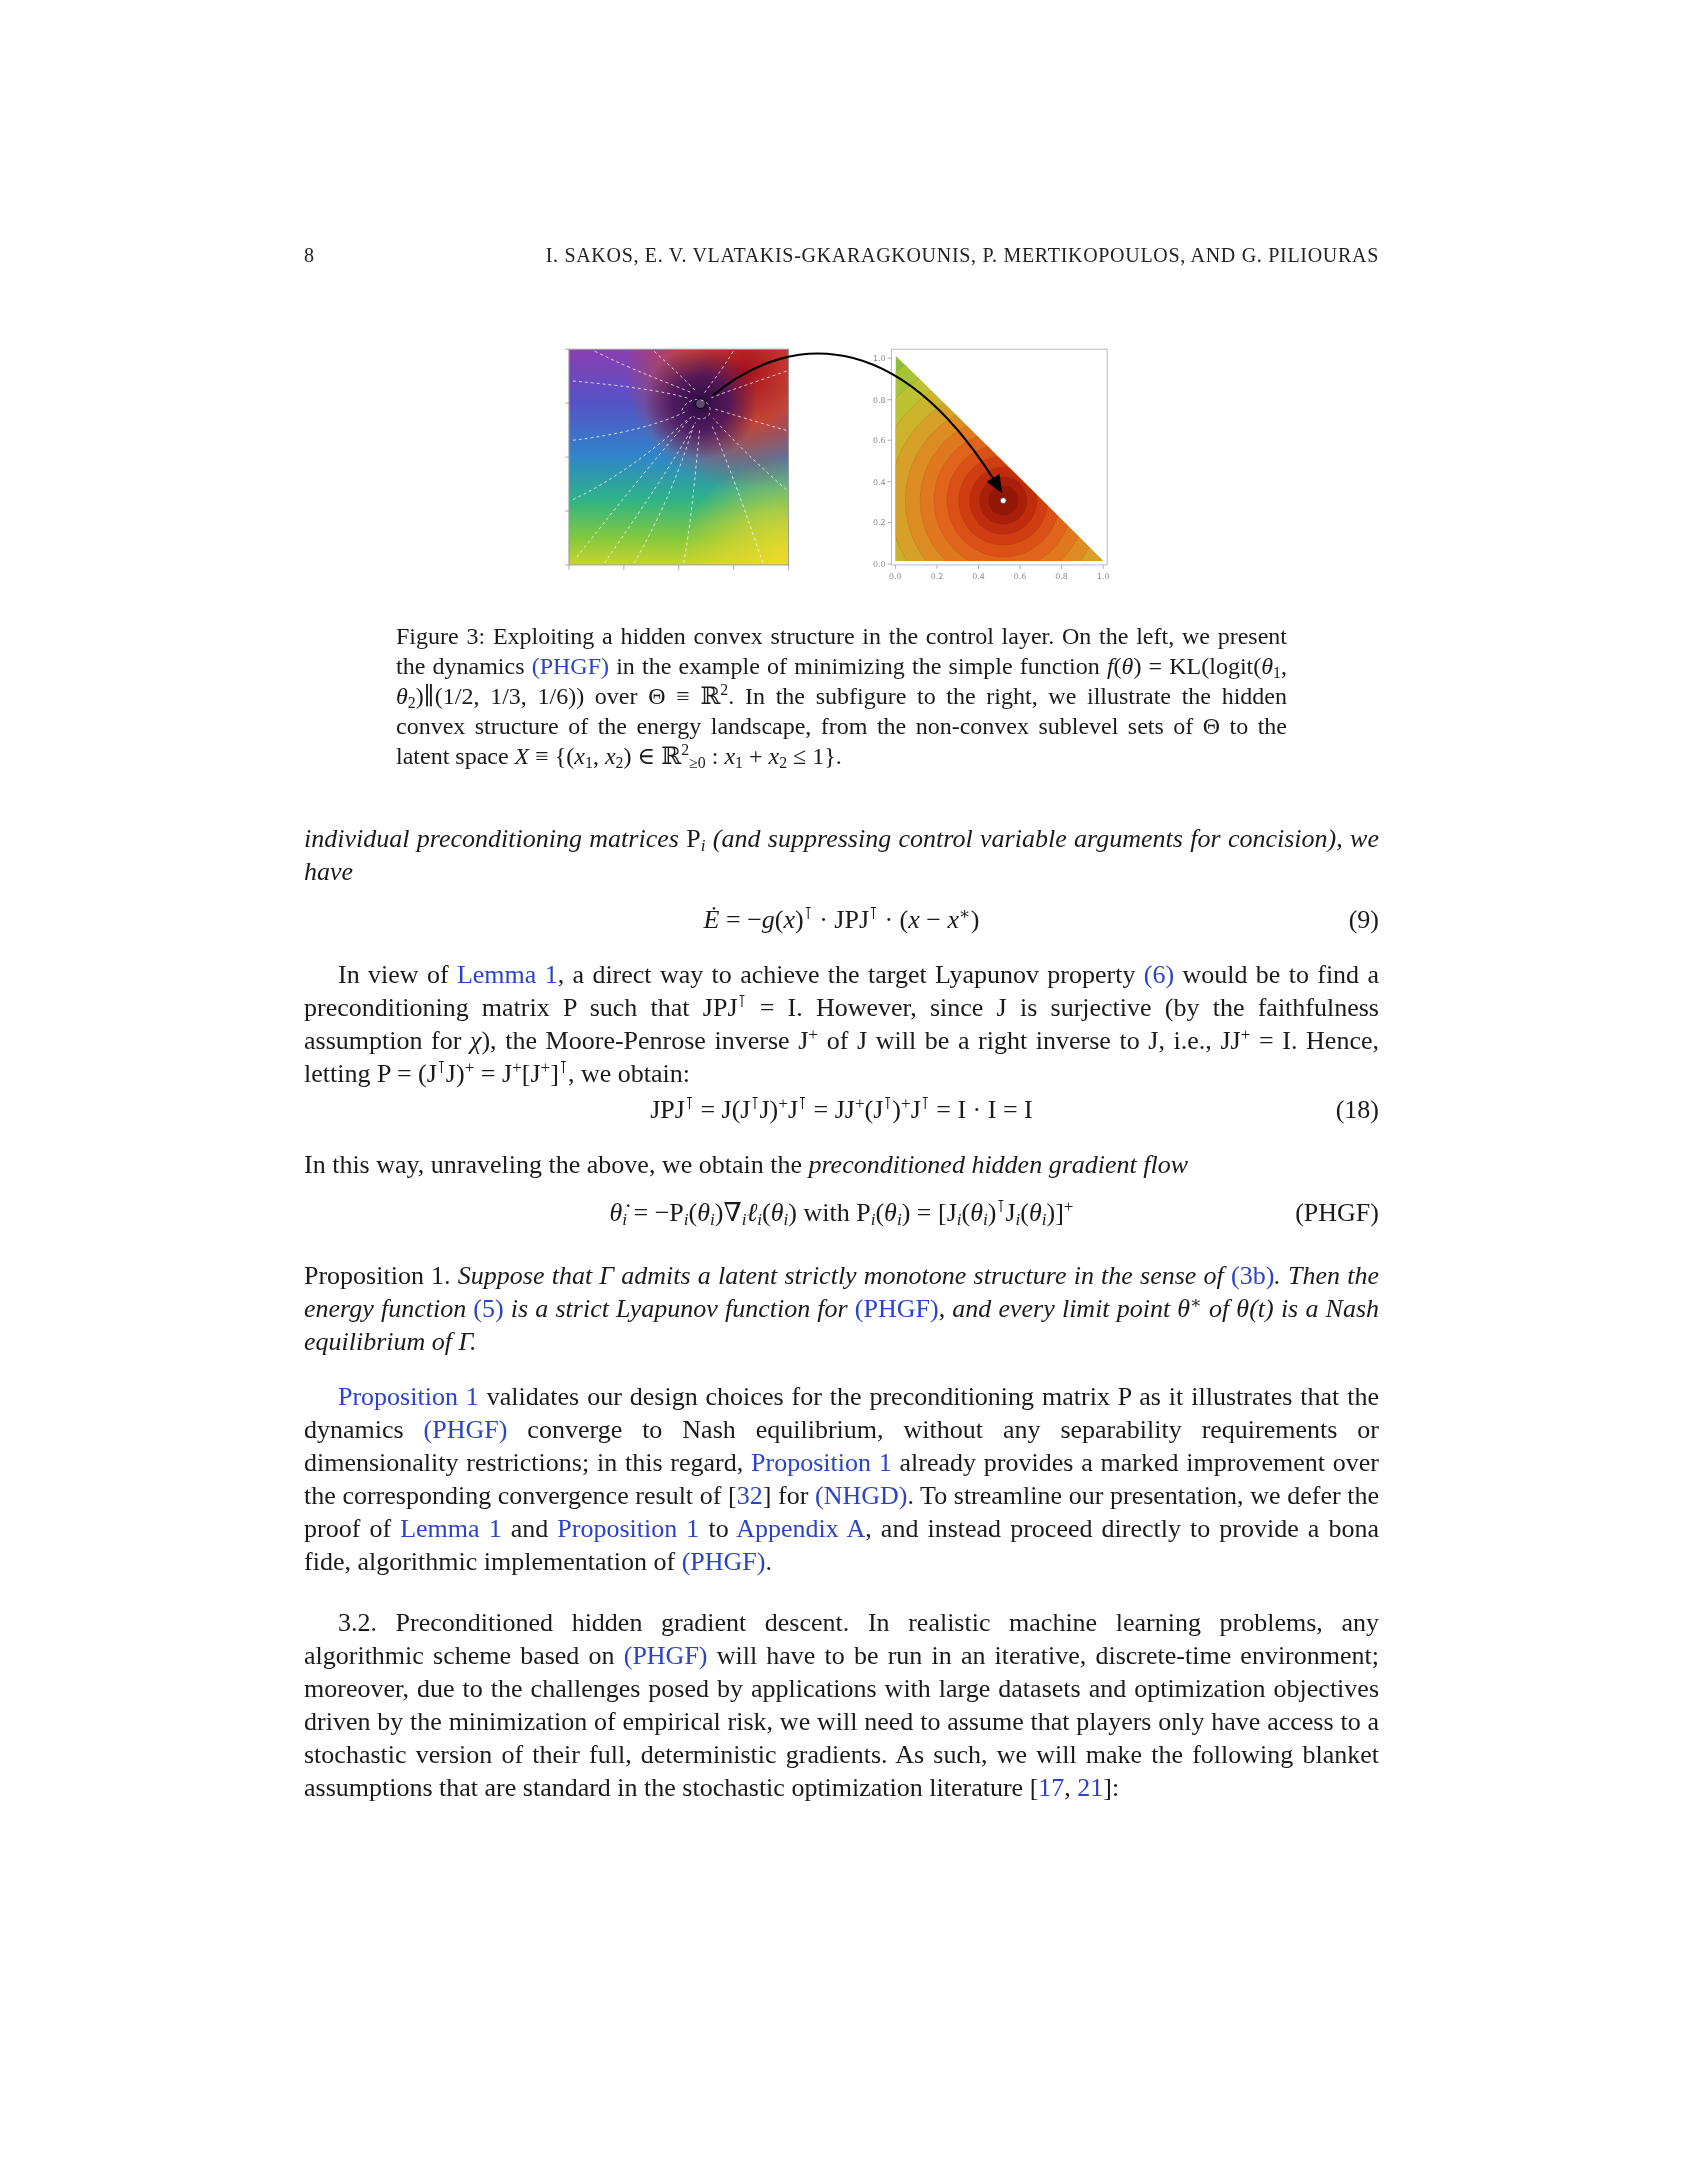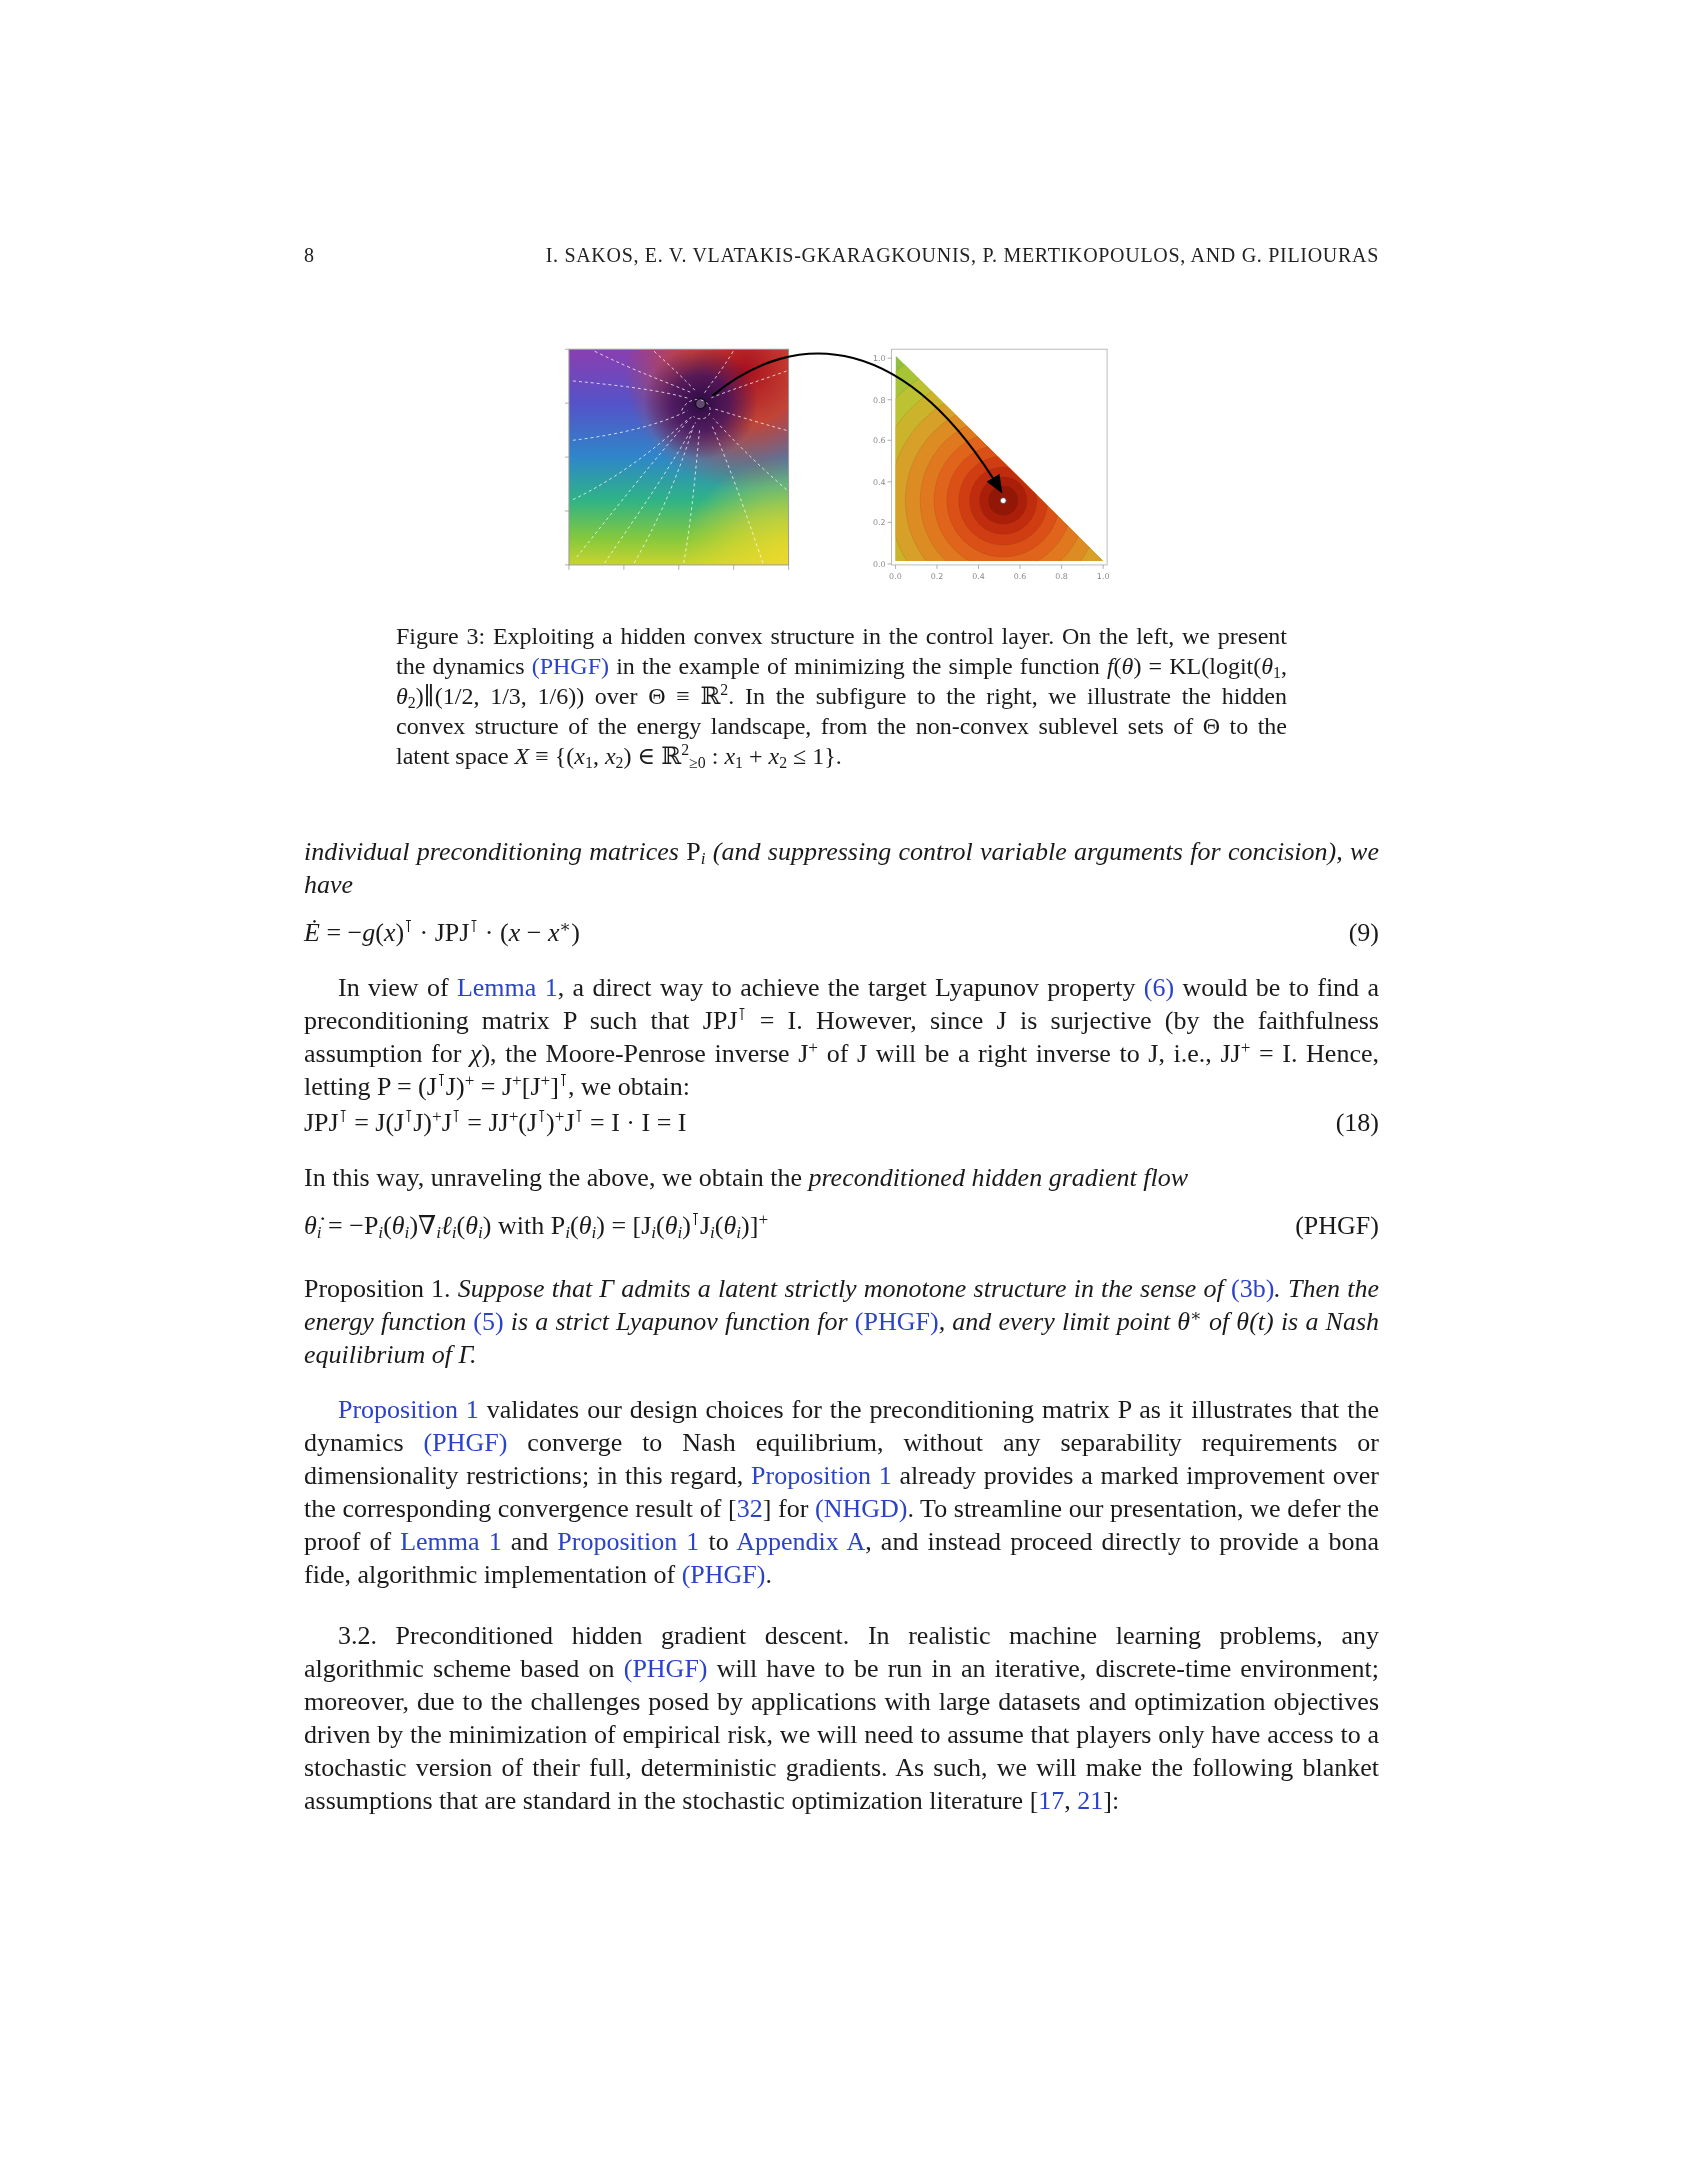--- a/index.html
+++ b/index.html
@@ -17,21 +17,21 @@
 
   p.body{font-size:26px;line-height:33px;text-align:justify}
   .indent{text-indent:34px}
 
   .b{font-weight:400}
   .i{font-style:italic}
   .l{color:var(--link-color,#2b43c8)}
   .sup{font-size:66%;vertical-align:.55em;line-height:0}
   .sub{font-size:66%;vertical-align:-.25em;line-height:0}
 
-  .eqrow{position:relative;text-align:left;font-size:26px;line-height:40px;height:42px}
+  .eqrow{position:relative;text-align:center;font-size:26px;line-height:40px;height:42px}
   .eqnum{position:absolute;right:0;top:0}
 
   .tick{font-family:"DejaVu Sans","Liberation Sans",sans-serif;font-size:8px;fill:#888}
 </style>
 </head>
 <body>
 
 <div class="page">
   <div class="content">
 
@@ -160,21 +160,21 @@
           <text class="tick" x="324" y="186" text-anchor="end">0.2</text>
           <text class="tick" x="324" y="228" text-anchor="end">0.0</text>
         </g>
 
         <path d="M 149 55 C 235 -16, 345 -8, 441 152" fill="none" stroke="#000" stroke-width="2.2" marker-end="url(#ah)"></path>
       </svg>
     </div>
 
     <div class="caption"><span class="b">Figure 3: </span><span>Exploiting a hidden convex structure in the control layer. On the left, we present the dynamics </span><span class="l">(PHGF)</span><span> in the example of minimizing the simple function </span><span class="i">f</span><span>(</span><span class="i">θ</span><span>) = KL(logit(</span><span class="i">θ</span><span class="sub">1</span><span>, </span><span class="i">θ</span><span class="sub">2</span><span>)∥(1/2, 1/3, 1/6)) over Θ ≡ ℝ</span><span class="sup">2</span><span>. In the subfigure to the right, we illustrate the hidden convex structure of the energy landscape, from the non-convex sublevel sets of Θ to the latent space </span><span class="i">X</span><span> ≡ {(</span><span class="i">x</span><span class="sub">1</span><span>, </span><span class="i">x</span><span class="sub">2</span><span>) ∈ ℝ</span><span class="sup">2</span><span class="sub">≥0</span><span> : </span><span class="i">x</span><span class="sub">1</span><span> + </span><span class="i">x</span><span class="sub">2</span><span> ≤ 1}.</span></div>
 
-    <p class="body" style="margin-top:64px"><span class="i">individual preconditioning matrices </span><span class="b">P</span><span class="sub i">i</span><span class="i"> (and suppressing control variable arguments for concision), we have</span></p>
+    <p class="body" style="margin-top:51px"><span class="i">individual preconditioning matrices </span><span class="b">P</span><span class="sub i">i</span><span class="i"> (and suppressing control variable arguments for concision), we have</span></p>
 
     <div class="eqrow" style="margin-top:12px">
       <span><span class="i">Ė</span><span> = −</span><span class="i">g</span><span>(</span><span class="i">x</span><span>)</span><span class="sup">⊺</span><span> · </span><span class="b">JPJ</span><span class="sup">⊺</span><span> · (</span><span class="i">x</span><span> − </span><span class="i">x</span><span class="sup">∗</span><span>)</span></span>
       <span class="eqnum">(9)</span>
     </div>
 
     <p class="body indent" style="margin-top:16px"><span>In view of </span><span class="l">Lemma 1</span><span>, a direct way to achieve the target Lyapunov property </span><span class="l">(6)</span><span> would be to find a preconditioning matrix </span><span class="b">P</span><span> such that </span><span class="b">JPJ</span><span class="sup">⊺</span><span> = </span><span class="b">I</span><span>. However, since </span><span class="b">J</span><span> is surjective (by the faithfulness assumption for </span><span class="i">χ</span><span>), the Moore-Penrose inverse </span><span class="b">J</span><span class="sup">+</span><span> of </span><span class="b">J</span><span> will be a right inverse to </span><span class="b">J</span><span>, i.e., </span><span class="b">JJ</span><span class="sup">+</span><span> = </span><span class="b">I</span><span>. Hence, letting </span><span class="b">P</span><span> = (</span><span class="b">J</span><span class="sup">⊺</span><span class="b">J</span><span>)</span><span class="sup">+</span><span> = </span><span class="b">J</span><span class="sup">+</span><span>[</span><span class="b">J</span><span class="sup">+</span><span>]</span><span class="sup">⊺</span><span>, we obtain:</span></p>
 
     <div class="eqrow" style="margin-top:0">
       <span><span class="b">JPJ</span><span class="sup">⊺</span><span> = </span><span class="b">J</span><span>(</span><span class="b">J</span><span class="sup">⊺</span><span class="b">J</span><span>)</span><span class="sup">+</span><span class="b">J</span><span class="sup">⊺</span><span> = </span><span class="b">JJ</span><span class="sup">+</span><span>(</span><span class="b">J</span><span class="sup">⊺</span><span>)</span><span class="sup">+</span><span class="b">J</span><span class="sup">⊺</span><span> = </span><span class="b">I</span><span> · </span><span class="b">I</span><span> = </span><span class="b">I</span></span>

